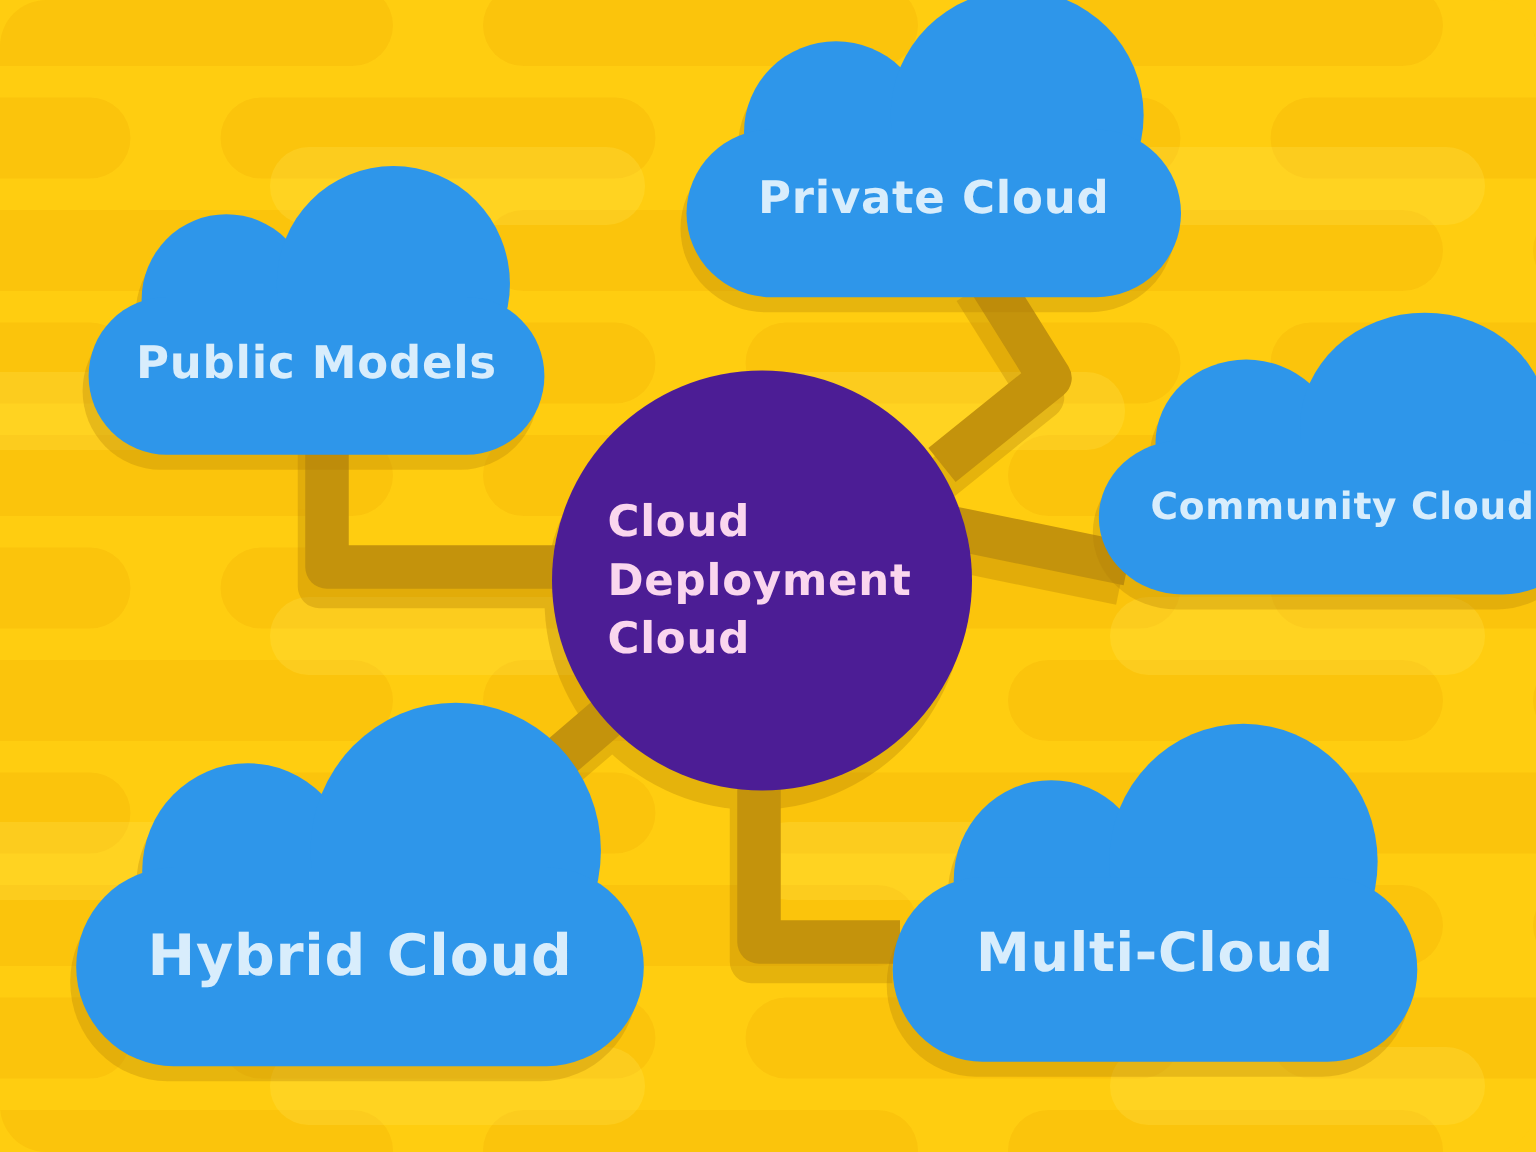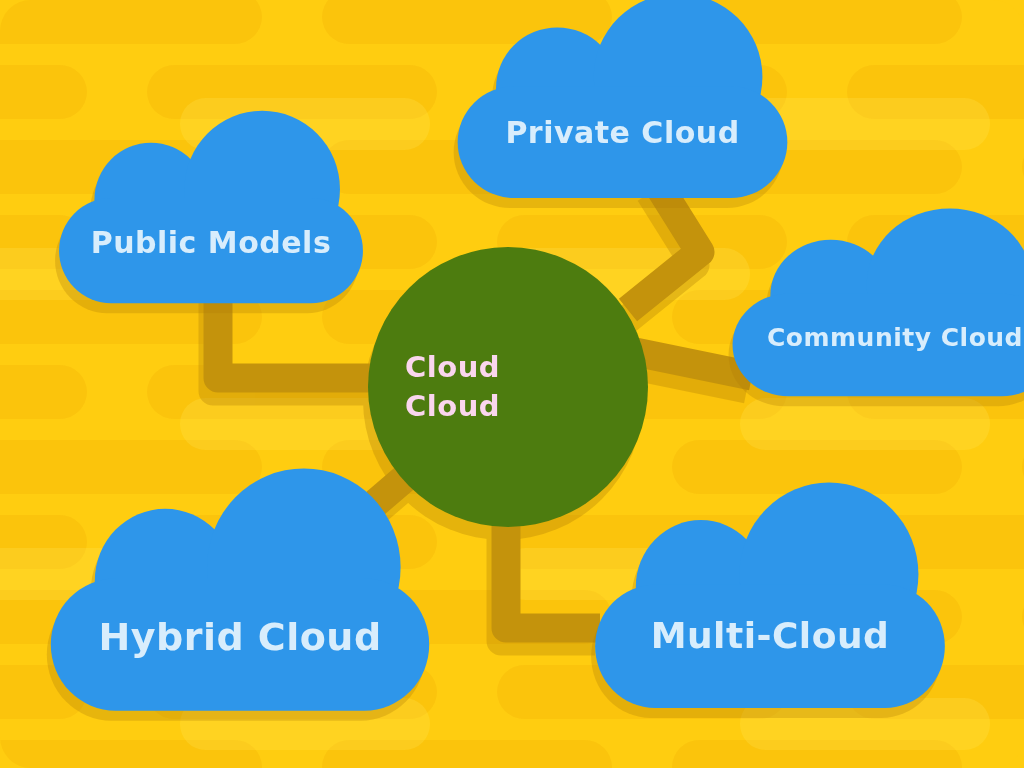--- a/index.html
+++ b/index.html
@@ -14,21 +14,21 @@
   .cloud{position:absolute;}
   .cloud-shape{position:absolute;left:0;top:0;width:100%;height:100%;
     filter:drop-shadow(-4px 10px 0 rgba(175,125,5,0.30));}
   .cloud-label{
     position:absolute;inset:0;display:flex;align-items:center;justify-content:center;
     color:#D8EDFC;font-weight:bold;letter-spacing:.5px;white-space:nowrap;
   }
   
   .center-node{
     position:absolute;left:368px;top:247px;width:280px;height:280px;
-    border-radius:50%;background:#4d7c0f;
+    border-radius:50%;background:#4c1d95;
   }
   .center-text{
     position:absolute;left:37px;top:50%;transform:translateY(-50%);
     color:#FAD6EE;font-weight:bold;font-size:29px;line-height:39px;letter-spacing:.5px;
   }
 </style>
 </head>
 <body>
 
 <div class="stage">
@@ -121,17 +121,18 @@
           <circle cx="238" cy="100" r="88"></circle>
         <rect x="8" y="110" width="344" height="118" rx="59"></rect>
       </g>
     </svg>
     <div class="cloud-label" style="font-size:38px;padding-top:106px;">Hybrid Cloud</div>
   </div>
 
   <div class="center-node">
     <div class="center-text">
       <div>Cloud</div>
+      <div>Deployment</div>
       <div>Cloud</div>
     </div>
   </div>
 
 </div>
 
 </body></html>

